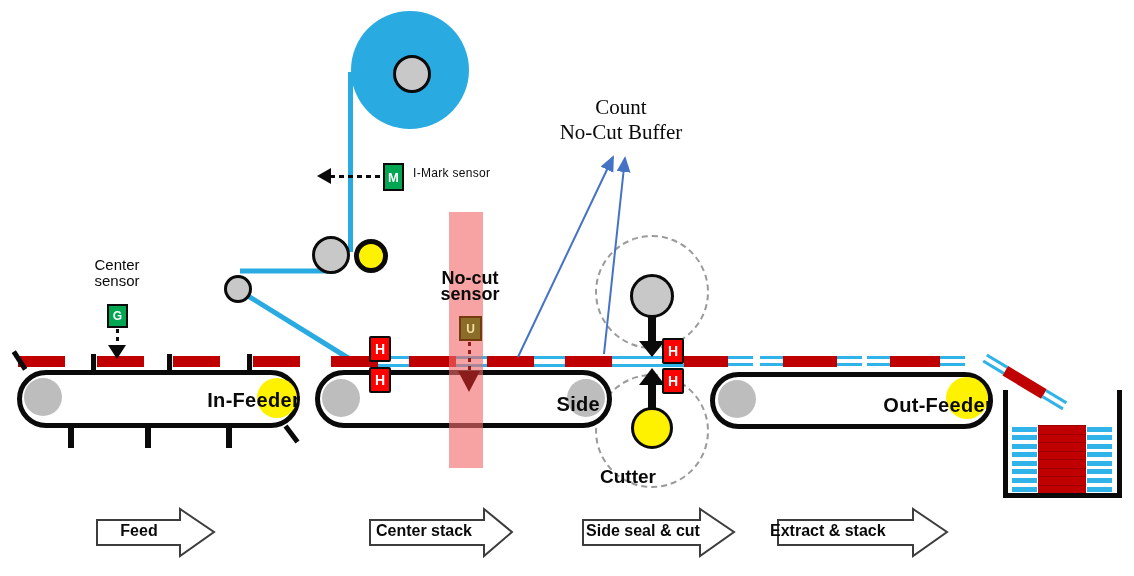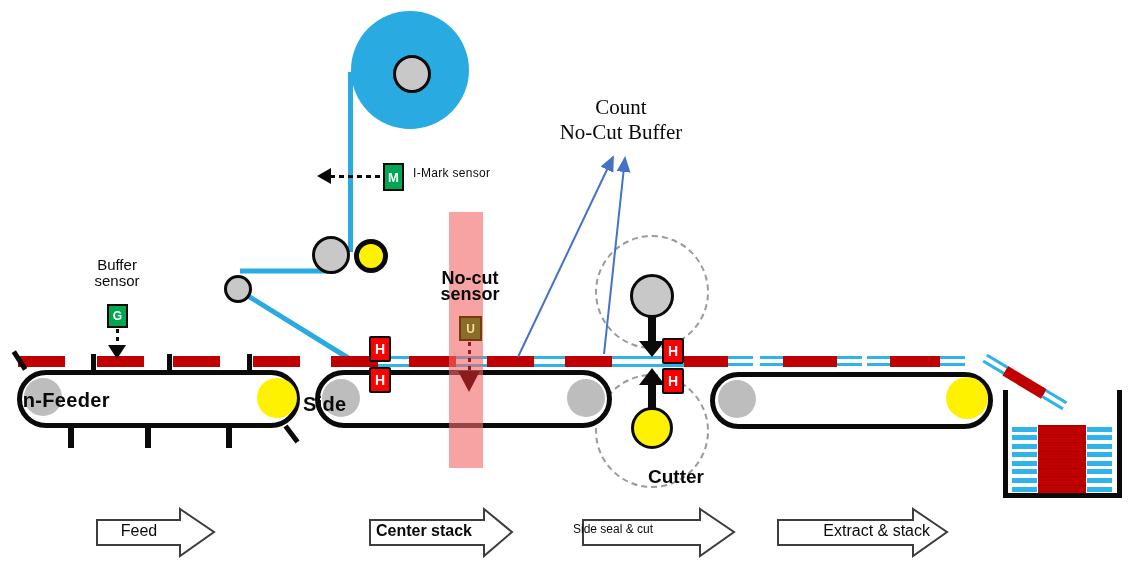--- a/index.html
+++ b/index.html
@@ -1,21 +1,21 @@
 <!DOCTYPE html>
 <html><head>
 <meta charset="utf-8">
 <style>
   html,body{margin:0;padding:0;background:#fff;}
   #canvas{position:relative;width:1134px;height:576px;background:#fff;overflow:hidden;
           font-family:"Liberation Sans",sans-serif;}
   .abs{position:absolute;}
   .circle{border-radius:50%;}
   .stadium{background:#fff;border:5px solid #0a0a0a;border-radius:32px;box-sizing:border-box;}
-  .beltlabel{font-weight:bold;font-size:20px;color:#0a0a0a;text-align:left;letter-spacing:.3px;}
+  .beltlabel{font-weight:bold;font-size:20px;color:#0a0a0a;text-align:right;letter-spacing:.3px;}
   .graycap{background:#bdbdbd;}
   .yellowcap{background:#fff200;}
   .dash{background:#c00000;}
   .fin{border-top:3px solid #2fb3e8;border-bottom:3px solid #2fb3e8;box-sizing:border-box;background:transparent;}
   .tube{border-top:3px solid #2fb3e8;border-bottom:3px solid #2fb3e8;box-sizing:border-box;}
   .lug{background:#0a0a0a;}
   .leg{background:#0a0a0a;}
   .sensorbox{box-sizing:border-box;border:2px solid #0a0a0a;color:#fff;font-weight:bold;
              display:flex;align-items:center;justify-content:center;}
   .heater{width:22px;height:26px;background:#ff0000;border:2.5px solid #0a0a0a;border-radius:2px;
@@ -58,34 +58,35 @@
   <div class="abs beltlabel" style="left:17px;top:389px;width:283px;z-index:4">In-Feeder</div>
 
   <div class="abs stadium" style="left:315px;top:370px;width:297px;height:58px;z-index:3"></div>
   <div class="abs circle graycap" style="left:322px;top:379px;width:38px;height:38px;z-index:3"></div>
   <div class="abs circle graycap" style="left:567px;top:379px;width:38px;height:38px;z-index:3"></div>
   <div class="abs beltlabel" style="left:303px;top:393px;width:297px;z-index:4">Side</div>
 
   <div class="abs stadium" style="left:710px;top:372px;width:283px;height:57px;z-index:3"></div>
   <div class="abs circle graycap" style="left:718px;top:380px;width:38px;height:38px;z-index:3"></div>
   <div class="abs circle yellowcap" style="left:946px;top:377px;width:42px;height:42px;z-index:3"></div>
+  <div class="abs beltlabel" style="left:710px;top:394px;width:283px;z-index:4">Out-Feeder</div>
 
   <div class="abs tube" style="left:345px;top:356px;width:341px;height:11px;z-index:3"></div>
 
   <div class="abs" style="left:449px;top:212px;width:34px;height:256px;background:rgba(244,106,106,.62);z-index:5"></div>
 
   <div class="abs" style="left:330px;top:175px;width:53px;height:3px;z-index:6;background:repeating-linear-gradient(to right,#0a0a0a 0 5px,transparent 5px 9px)"></div>
   <div class="abs tri" style="left:317px;top:168px;border-right:14px solid #0a0a0a;border-top:8px solid transparent;border-bottom:8px solid transparent;z-index:6"></div>
   <div class="abs sensorbox" style="left:383px;top:163px;width:21px;height:28px;background:#00A651;font-size:13px;z-index:6">
       <span>M</span>
     </div>
   <div class="abs label" style="left:413px;top:166px;font-size:12px;letter-spacing:.3px;z-index:6">I-Mark sensor</div>
 
   <div class="abs label" style="left:67px;top:257px;width:100px;text-align:center;font-size:15px;line-height:16px;z-index:6">
-    <div>Buffer</div>
+    <div>Center</div>
     <div>sensor</div>
   </div>
   <div class="abs sensorbox" style="left:107px;top:304px;width:21px;height:24px;background:#00A651;font-size:12px;z-index:6">
       <span>G</span>
     </div>
   <div class="abs" style="left:116px;top:329px;width:3px;height:17px;background:repeating-linear-gradient(to bottom,#0a0a0a 0 4px,transparent 4px 8px);z-index:6"></div>
   <div class="abs tri" style="left:108px;top:345px;border-top:14px solid #0a0a0a;border-left:9px solid transparent;border-right:9px solid transparent;z-index:6"></div>
 
   <div class="abs label" style="left:420px;top:270px;width:100px;text-align:center;font-weight:bold;font-size:18px;line-height:16px;z-index:6">
     <div>No-cut</div>
@@ -123,36 +124,36 @@
   <div class="abs heater" style="left:662px;top:368px">
       <span>H</span>
     </div>
 
   <div class="abs circle" style="left:630px;top:274px;width:44px;height:44px;background:#c8c8c8;border:3.5px solid #0a0a0a;box-sizing:border-box;z-index:6"></div>
   <div class="abs" style="left:648px;top:316px;width:8px;height:26px;background:#0a0a0a;z-index:6"></div>
   <div class="abs tri" style="left:639px;top:341px;border-top:16px solid #0a0a0a;border-left:13px solid transparent;border-right:13px solid transparent;z-index:6"></div>
   <div class="abs tri" style="left:639px;top:368px;border-bottom:17px solid #0a0a0a;border-left:13px solid transparent;border-right:13px solid transparent;z-index:6"></div>
   <div class="abs" style="left:648px;top:385px;width:8px;height:24px;background:#0a0a0a;z-index:6"></div>
   <div class="abs circle" style="left:631px;top:407px;width:42px;height:42px;background:#fff200;border:3.5px solid #0a0a0a;box-sizing:border-box;z-index:6"></div>
-  <div class="abs label" style="left:600px;top:466px;width:104px;text-align:right;font-weight:bold;font-size:19px;z-index:6">Cutter</div>
+  <div class="abs label" style="left:600px;top:466px;width:104px;text-align:left;font-weight:bold;font-size:19px;z-index:6">Cutter</div>
 
   <div class="abs" style="left:985px;top:353px;width:93px;height:10px;transform:rotate(31deg);transform-origin:0 50%;display:flex;z-index:3">
     <div class="fin" style="width:24px;height:10px"></div>
     <div class="dash" style="width:45px;height:11px;margin-top:-0.5px"></div>
     <div class="fin" style="width:24px;height:10px"></div>
   </div>
 
   <div class="abs" style="left:1003px;top:390px;width:5px;height:108px;background:#0a0a0a;z-index:3"></div>
   <div class="abs" style="left:1117px;top:390px;width:5px;height:108px;background:#0a0a0a;z-index:3"></div>
   <div class="abs" style="left:1003px;top:493px;width:119px;height:5px;background:#0a0a0a;z-index:3"></div>
 
-  <div class="abs label" style="left:97px;top:522px;width:84px;text-align:center;font-weight:normal;font-size:16px;z-index:5">Feed</div>
+  <div class="abs label" style="left:97px;top:522px;width:84px;text-align:center;font-weight:bold;font-size:16px;z-index:5">Feed</div>
   <div class="abs label" style="left:362px;top:522px;width:124px;text-align:center;font-weight:bold;font-size:16px;z-index:5">Center stack</div>
-  <div class="abs label" style="left:573px;top:522px;width:140px;font-weight:normal;font-size:12px;z-index:5">Side seal &amp; cut</div>
-  <div class="abs label" style="left:770px;top:522px;width:160px;text-align:right;font-weight:normal;font-size:16px;z-index:5">Extract &amp; stack</div>
+  <div class="abs label" style="left:573px;top:522px;width:140px;text-align:center;font-weight:bold;font-size:16px;z-index:5">Side seal &amp; cut</div>
+  <div class="abs label" style="left:770px;top:522px;width:160px;text-align:left;font-weight:bold;font-size:16px;z-index:5">Extract &amp; stack</div>
 
 <div class="abs dash" style="left:18px;top:356px;width:47px;height:11px;z-index:3;position:absolute"></div>
     <div class="abs dash" style="left:97px;top:356px;width:47px;height:11px;z-index:3;position:absolute"></div>
     <div class="abs dash" style="left:173px;top:356px;width:47px;height:11px;z-index:3;position:absolute"></div>
     <div class="abs dash" style="left:253px;top:356px;width:47px;height:11px;z-index:3;position:absolute"></div>
     <div class="abs dash" style="left:331px;top:356px;width:47px;height:11px;z-index:3;position:absolute"></div>
     <div class="abs dash" style="left:409px;top:356px;width:47px;height:11px;z-index:3;position:absolute"></div>
     <div class="abs dash" style="left:487px;top:356px;width:47px;height:11px;z-index:3;position:absolute"></div>
     <div class="abs dash" style="left:565px;top:356px;width:47px;height:11px;z-index:3;position:absolute"></div>
     <div class="abs lug" style="left:91px;top:354px;width:5px;height:18px;z-index:3;position:absolute"></div>

